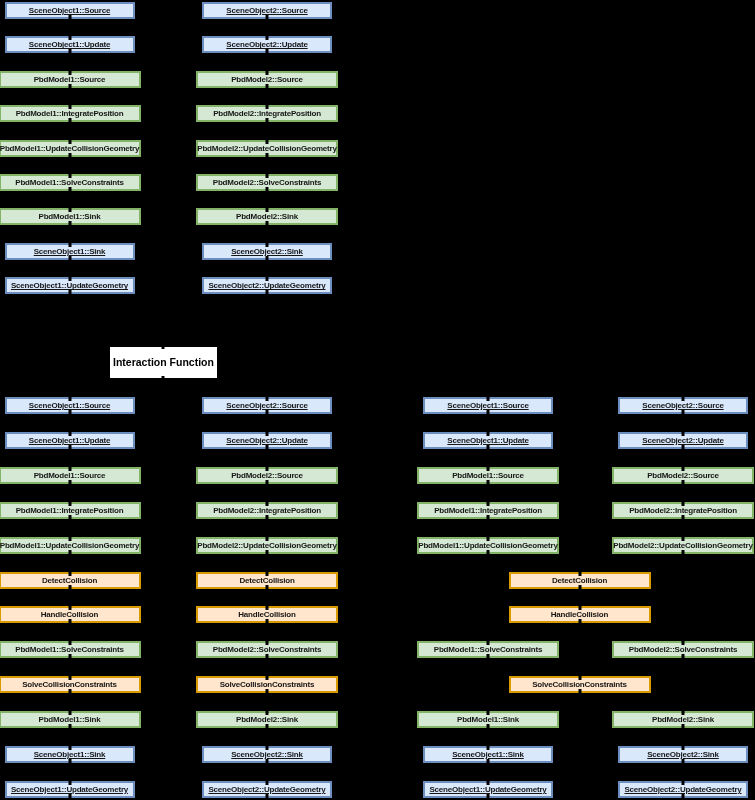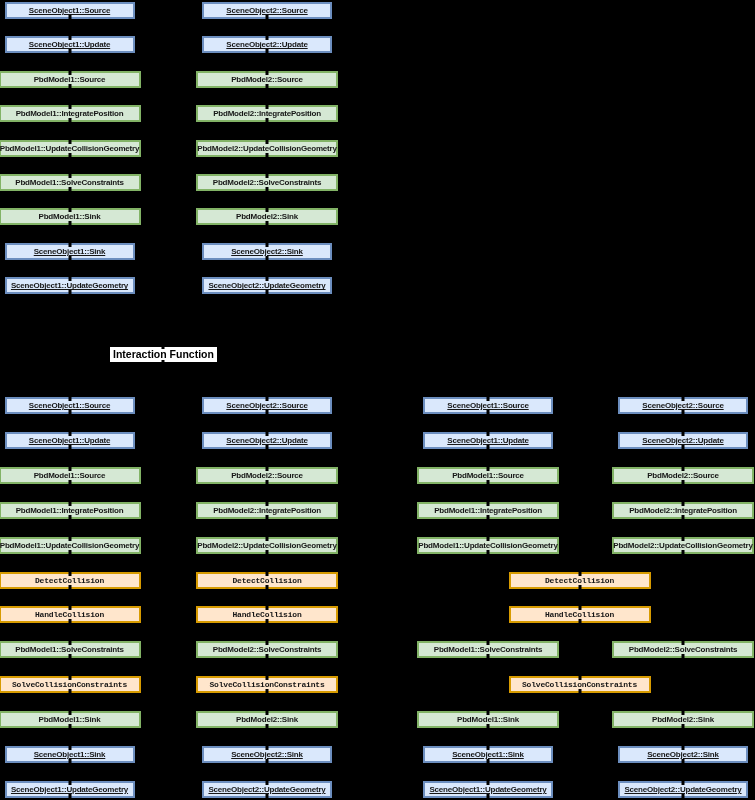--- a/index.html
+++ b/index.html
@@ -24,39 +24,39 @@
     justify-content: center;
     font-weight: bold;
     font-size: 8px;
     letter-spacing: -0.2px;
     white-space: nowrap;
     color: #161616;
     text-align: center;
   }
   .node.scene     { background: var(--scene-fill);     border-color: var(--scene-border); text-decoration: underline; }
   .node.pbd       { background: var(--pbd-fill);       border-color: var(--pbd-border); }
-  .node.collision { background: var(--collision-fill); border-color: var(--collision-border); font-family: Liberation Mono, monospace; }
+  .node.collision { background: var(--collision-fill); border-color: var(--collision-border); }
   
   .node::before, .node::after, .interaction-label::before, .interaction-label::after {
     content: "";
     position: absolute;
     left: 50%;
     transform: translateX(-50%);
     width: 3px; height: 4px;
     background: #000;
   }
   .node::before, .interaction-label::before { top: -2px; }
   .node::after,  .interaction-label::after  { bottom: -2px; }
   .node.no-top::before { display: none; }
   .interaction-label {
     position: absolute;
     left: 110px; top: 347px;
     height: 15px;
     line-height: 15px;
-    padding: 0 3px;
+    padding: 8px 3px;
     background: var(--label-bg);
     color: #000;
     font-weight: bold;
     font-size: 10.5px;
     white-space: nowrap;
   }
 </style>
 </head>
 <body style="background: rgb(0, 0, 0);">
 

